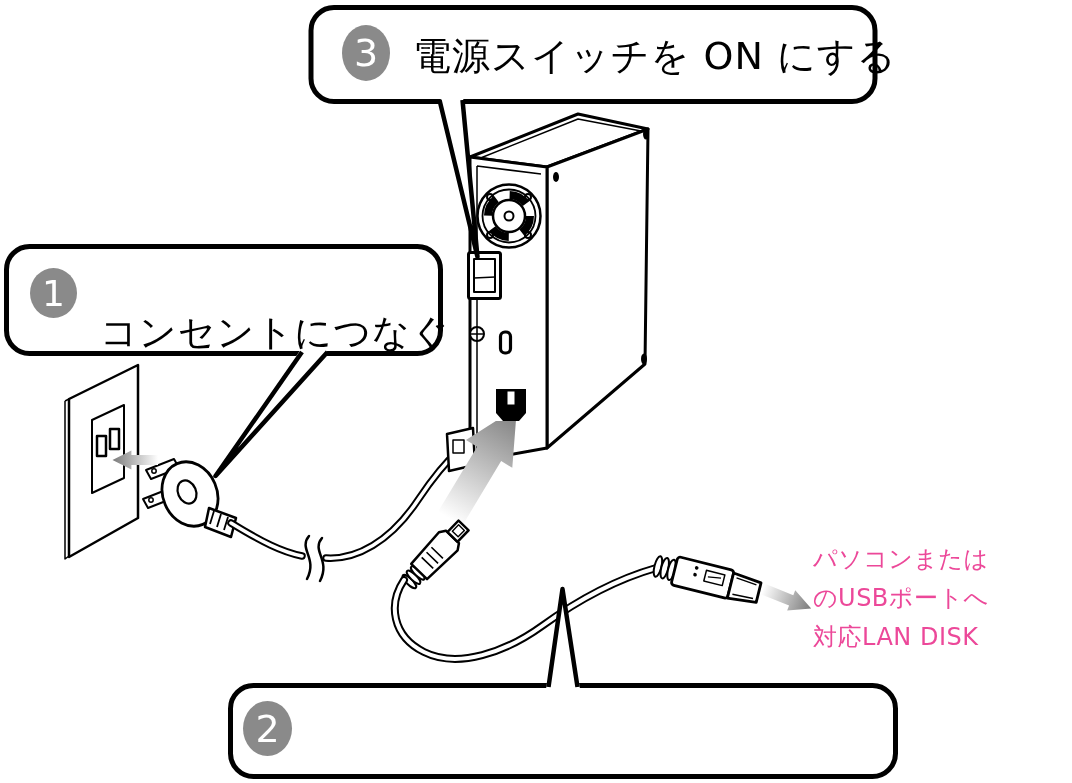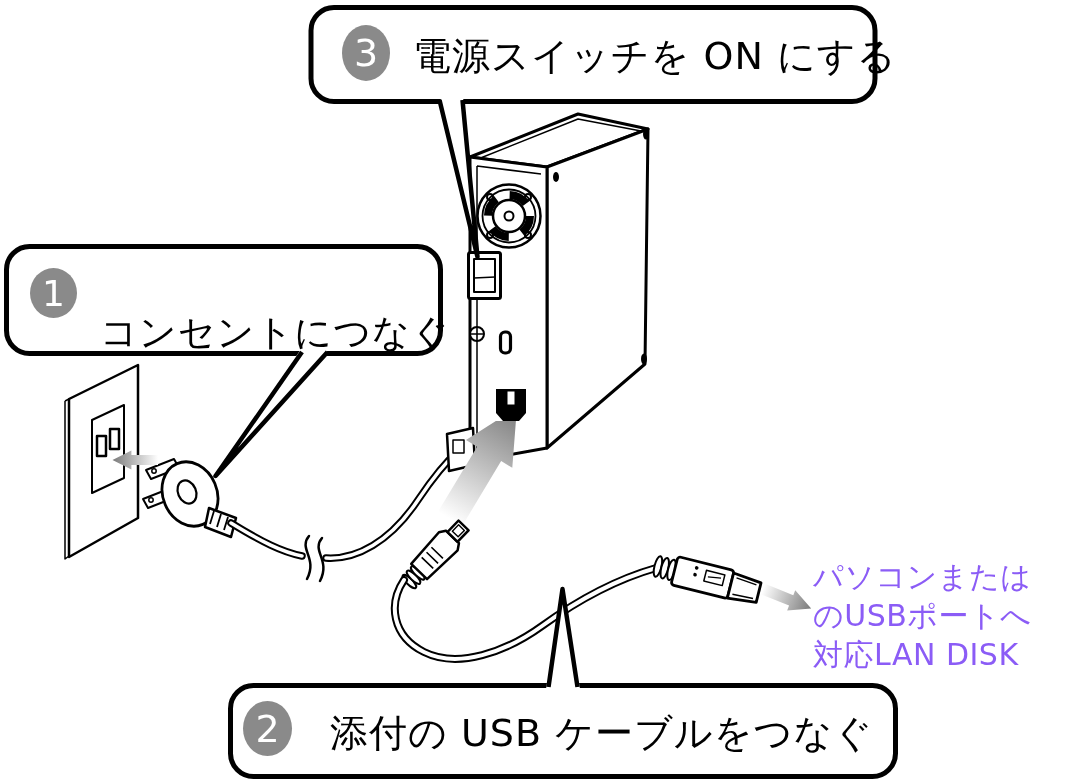--- a/index.html
+++ b/index.html
@@ -16,22 +16,22 @@
     font-weight:400;
   }
   #badge1{left:30px;top:268px;width:47px;height:50px;font-size:36px;}
   #badge2{left:243px;top:701px;width:49px;height:55px;font-size:38px;}
   #badge3{left:342px;top:25px;width:48px;height:56px;font-size:38px;}
   .co-label{position:absolute;color:#000;white-space:nowrap;font-weight:400;letter-spacing:1px;}
   #label1{left:100px;top:276px;font-size:37px;margin-top:32px;}
   #label2{left:330px;top:708px;font-size:38px;}
   #label3{left:413px;top:31px;font-size:38px;}
   .dest{
-    position:absolute;left:813px;top:557px;font-size:30px;line-height:39px;
-    color:#8b5cf6;white-space:nowrap;letter-spacing:0.5px;
+    position:absolute;left:813px;top:540px;font-size:24px;line-height:39px;
+    color:#ec4899;white-space:nowrap;letter-spacing:0.5px;
   }
 </style>
 </head>
 <body>
 
 <div class="stage">
 
   <svg class="art" width="1072" height="783" viewBox="0 0 1072 783">
     <defs>
       <linearGradient id="gArrow" x1="0" y1="0" x2="1" y2="0">
@@ -175,21 +175,20 @@
       <polygon points="546,689 580,689 563,586" fill="#fff"></polygon>
       <path d="M548.5,687 L562.5,589 L577.5,687" fill="none" stroke="#000" stroke-width="4.5" stroke-linejoin="round"></path>
     </g>
   </svg>
 
   <div class="overlay">
     <div class="badge" id="badge1">1</div>
     <div class="co-label" id="label1">コンセントにつなぐ</div>
 
     <div class="badge" id="badge2">2</div>
-    <div class="co-label" id="label2">添付の USB ケーブルをつなぐ</div>
 
     <div class="badge" id="badge3">3</div>
     <div class="co-label" id="label3">電源スイッチを ON にする</div>
 
     <div class="dest">
       <div>パソコンまたは</div>
       <div>のUSBポートへ</div>
       <div>対応LAN DISK</div>
     </div>
   </div>

